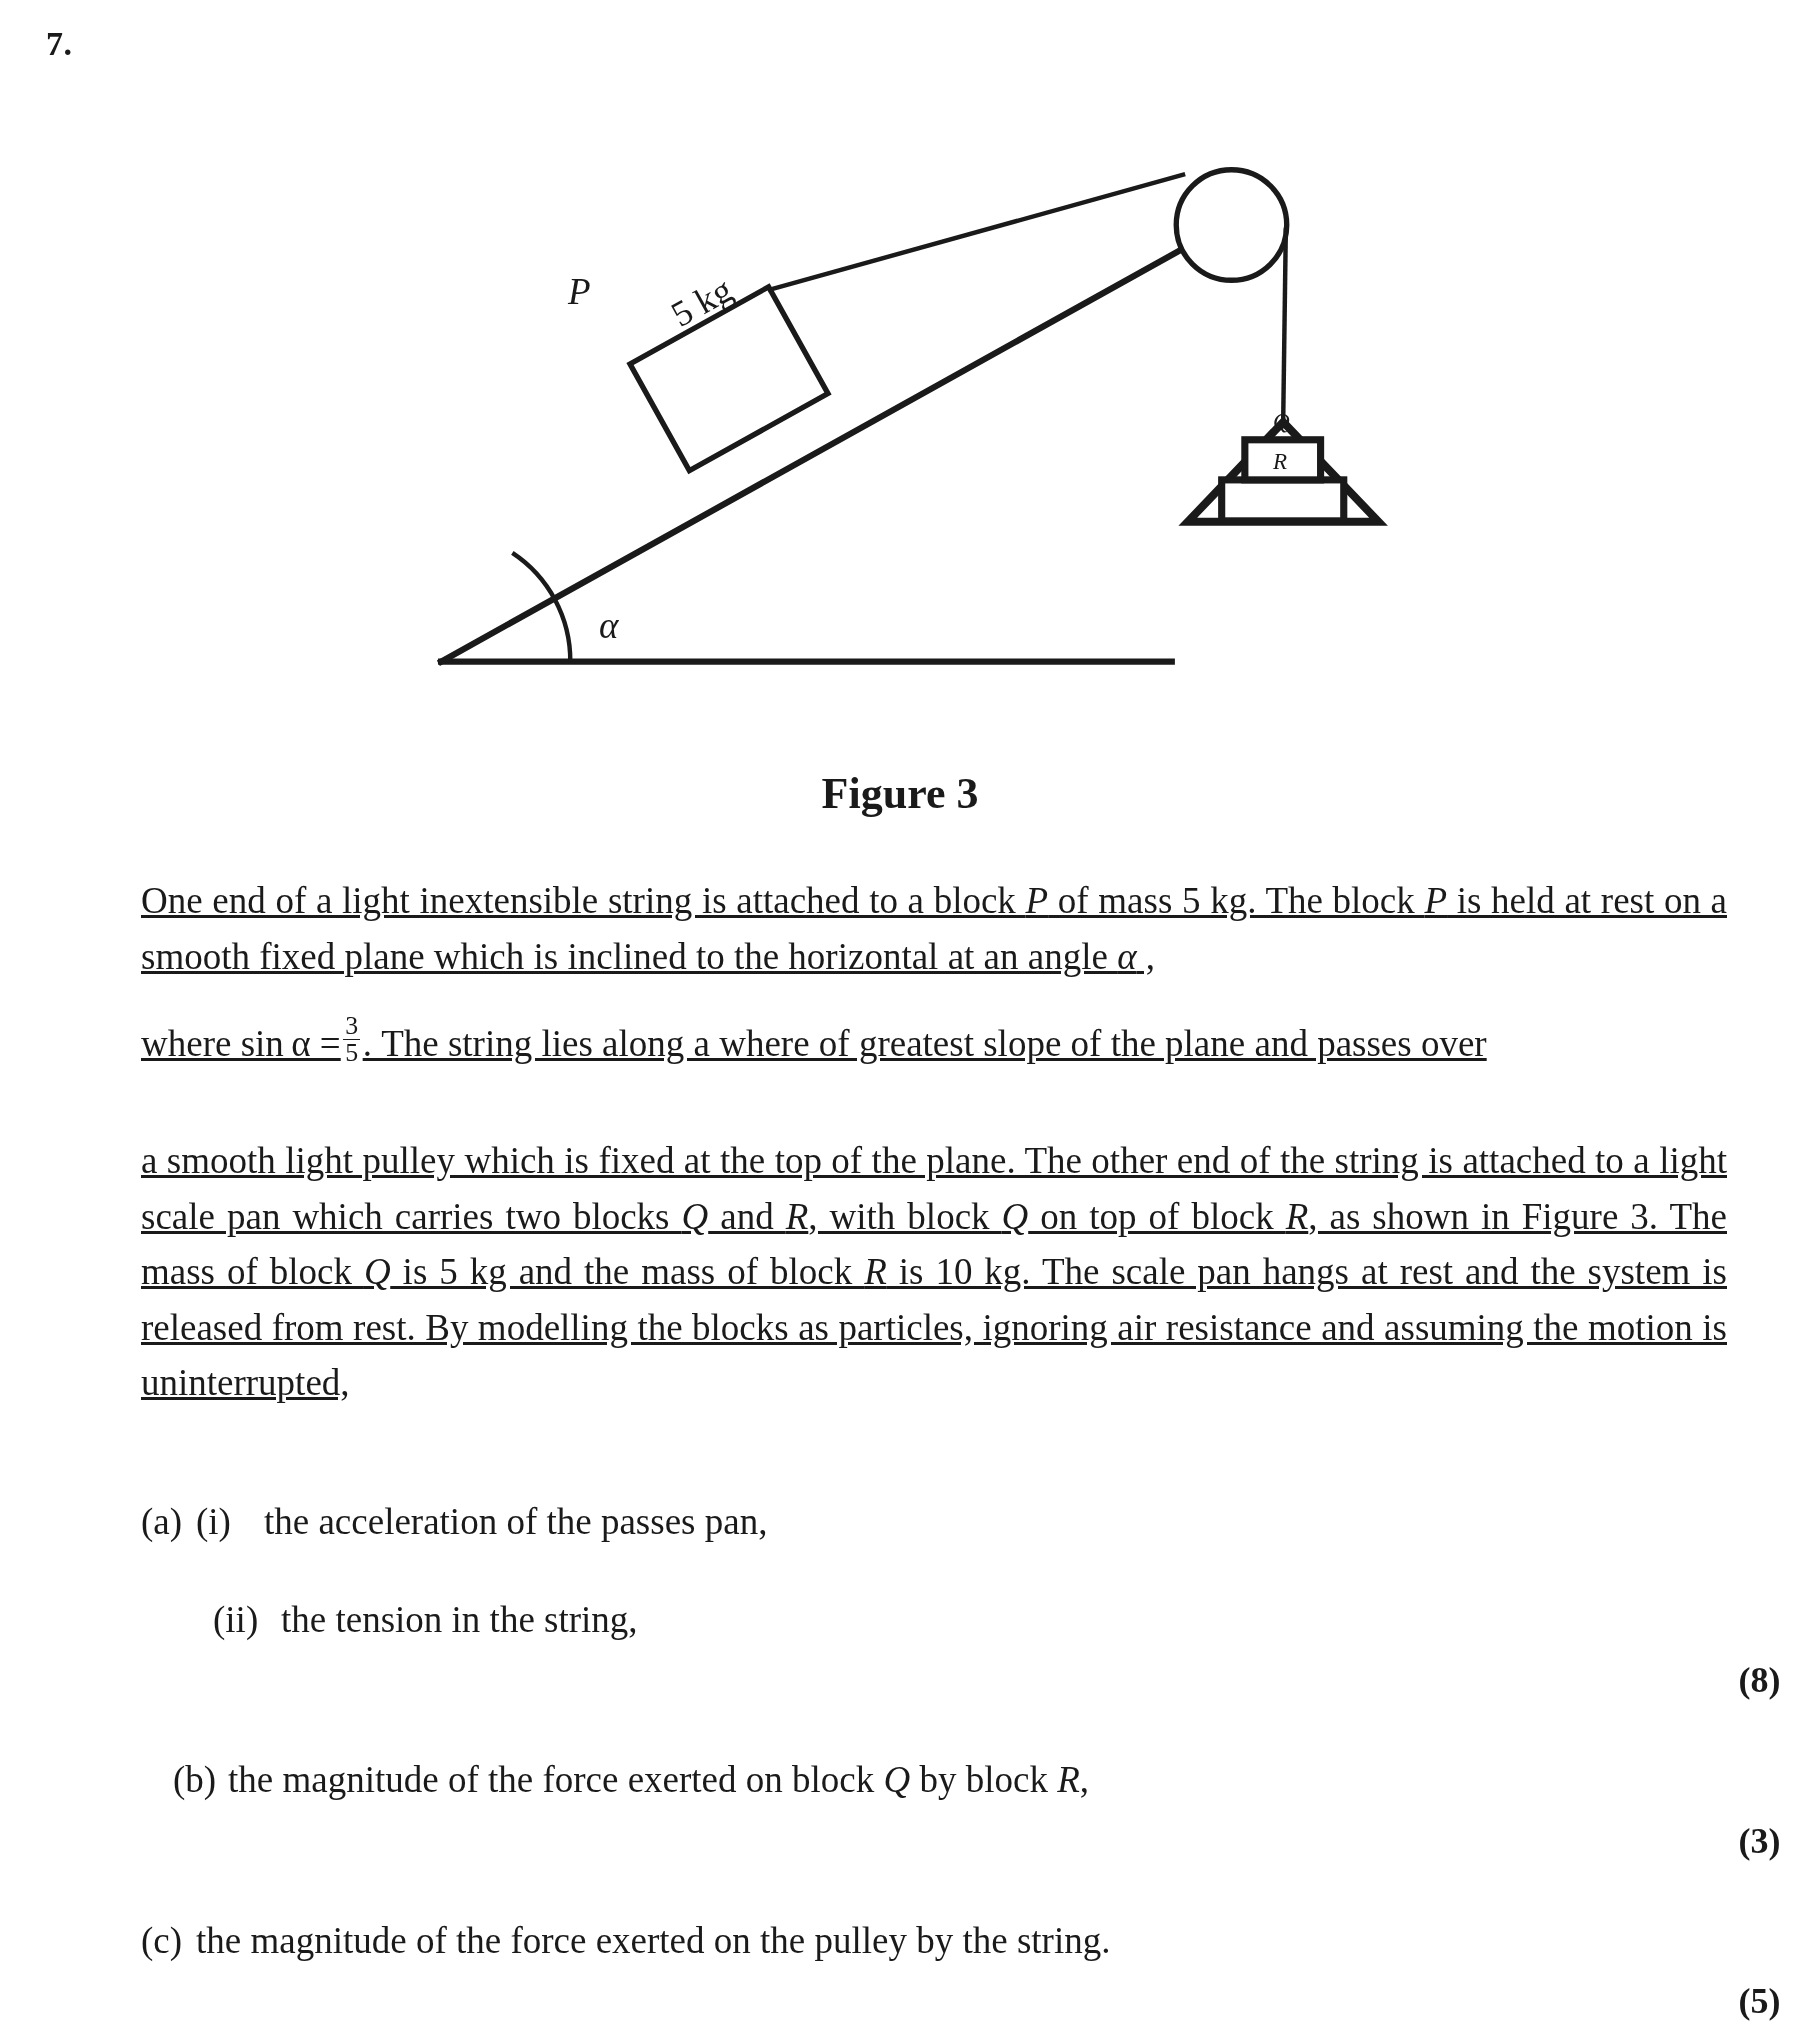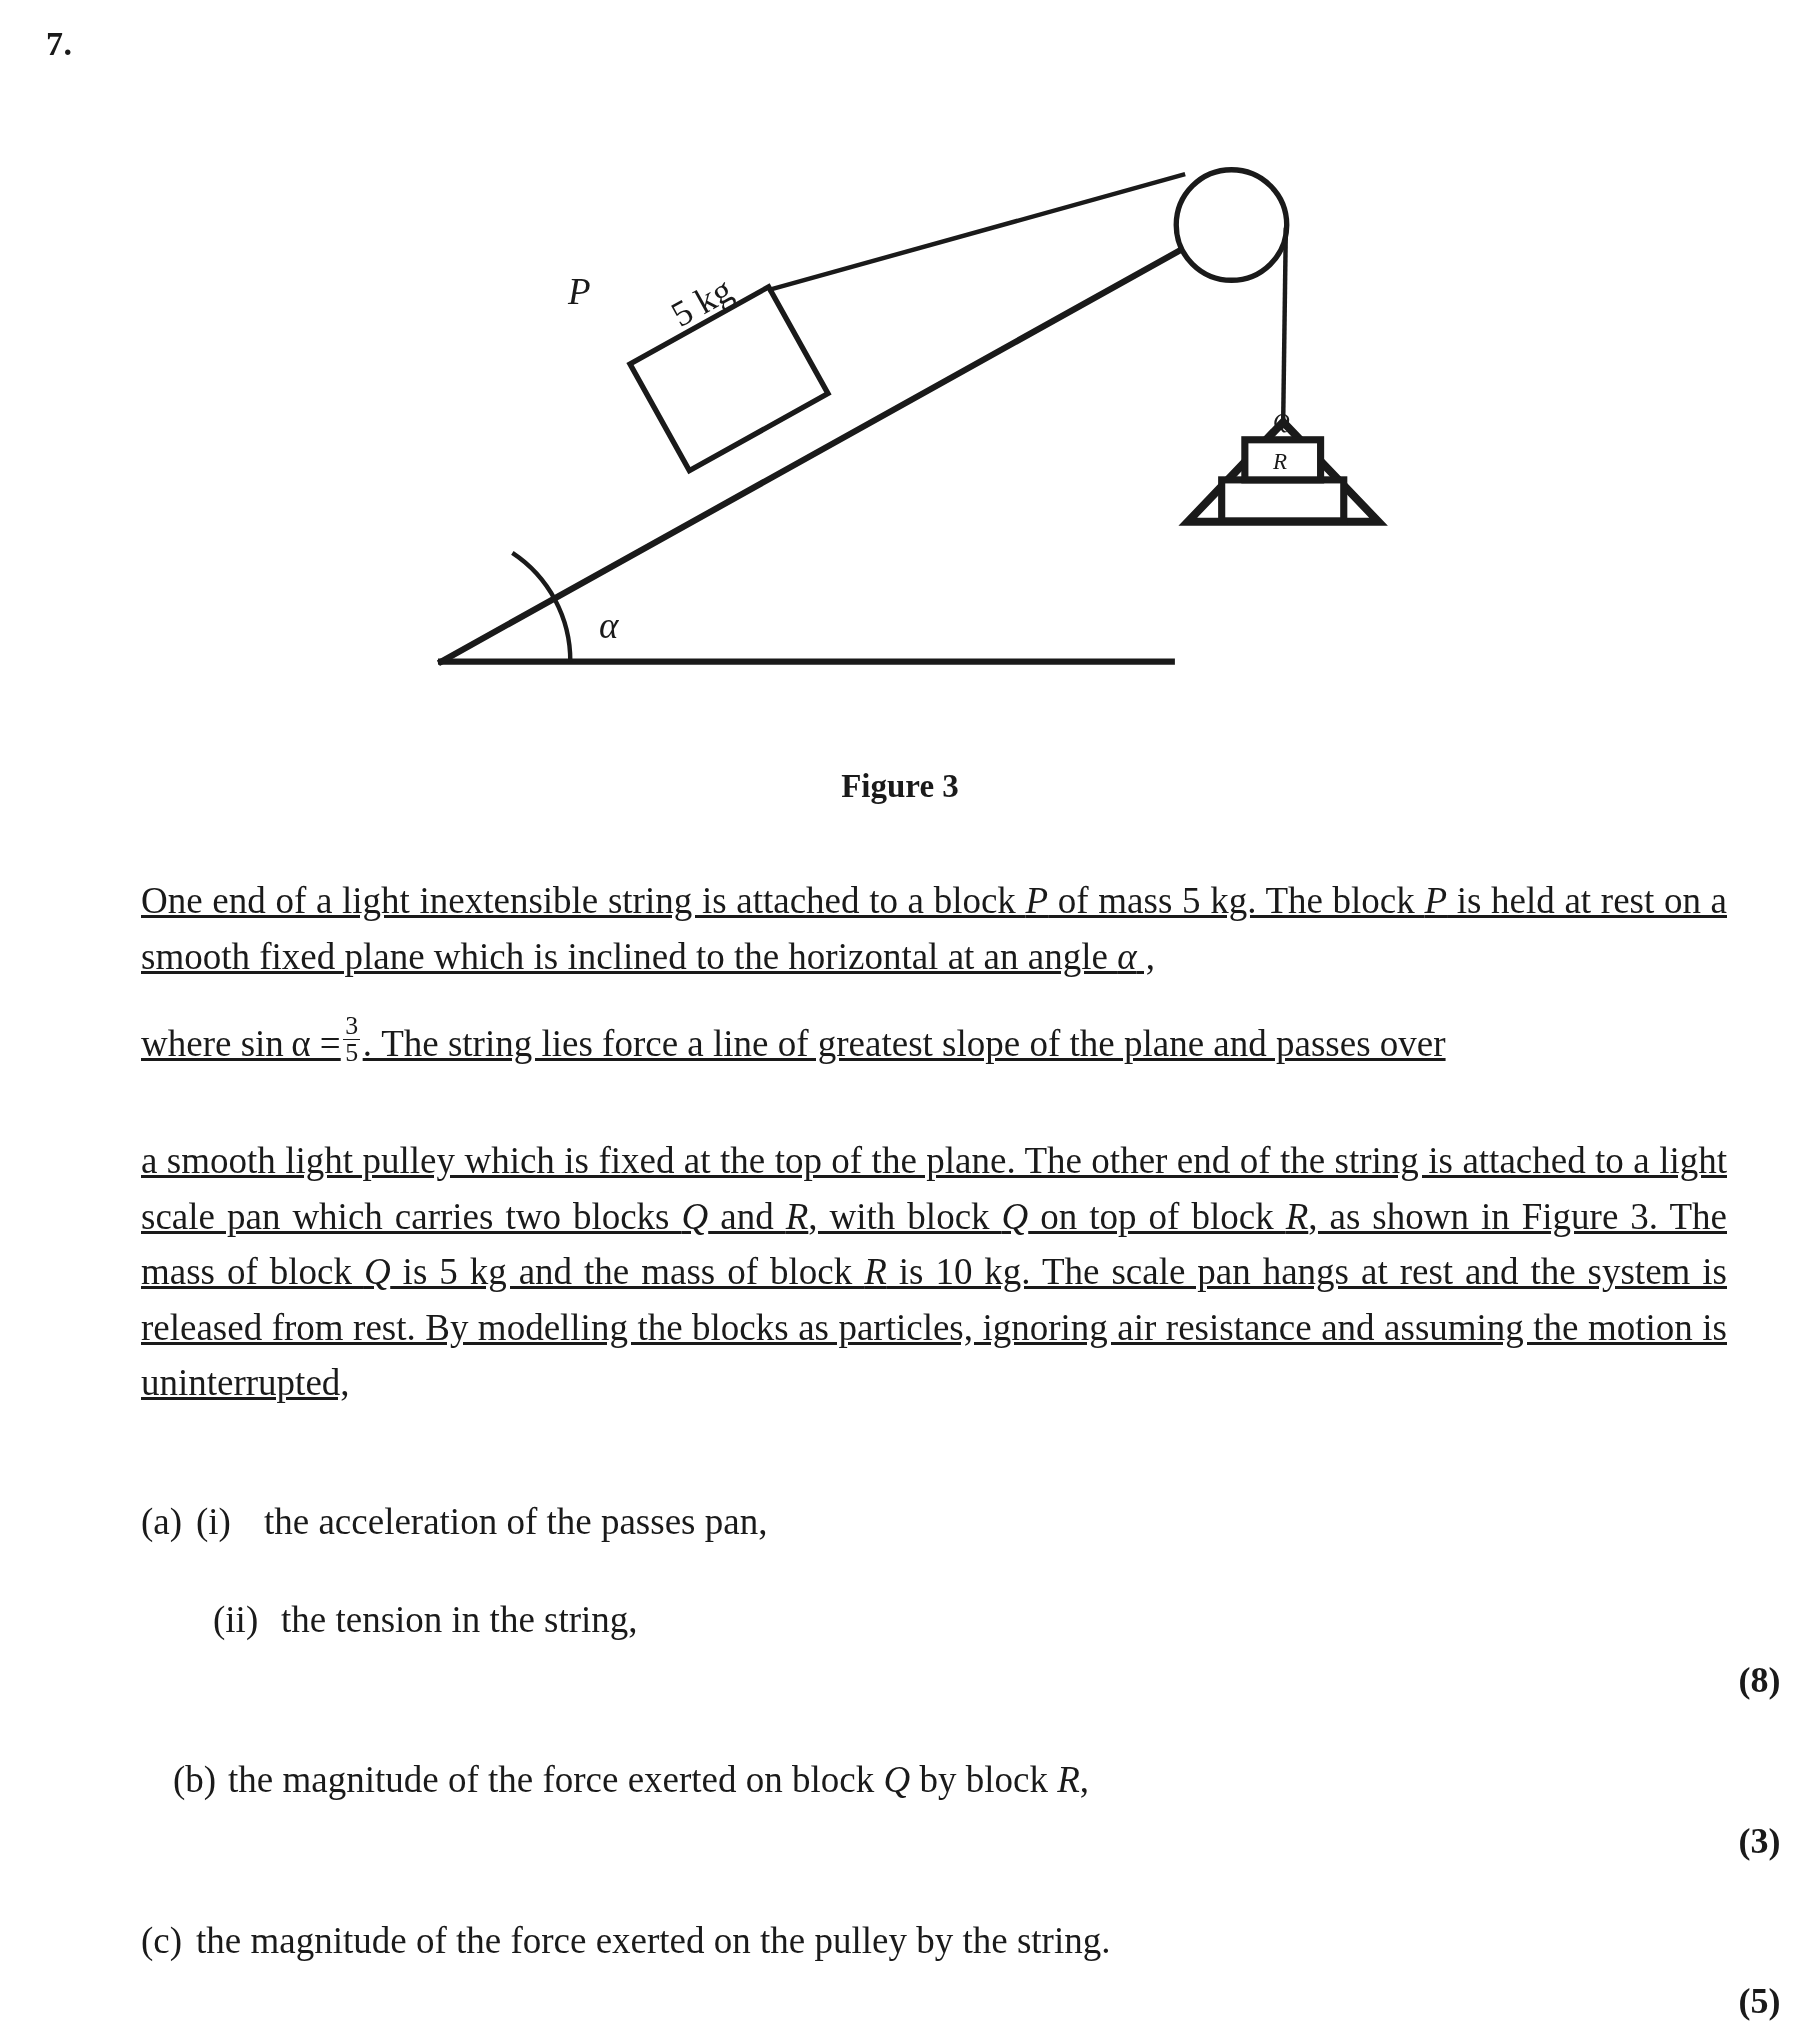--- a/index.html
+++ b/index.html
@@ -76,21 +76,21 @@
     font-size: 23px;
   }
 
   
   #figure-caption {
     position: absolute;
     left: 0;
     top: 768px;
     width: 1800px;
     text-align: center;
-    font-size: 33px;
+    font-size: 44px;
     font-weight: bold;
   }
 
   
   .body-block {
     position: absolute;
     left: 141px;
     width: 1586px;
     font-size: 37px;
     line-height: 1.50;
@@ -194,21 +194,21 @@
   <div class="fig-label" id="label-Q">Q</div>
 
   <div class="fig-label" id="label-R">R</div>
 </div>
 
 <div id="figure-caption">Figure 3</div>
 
 <div class="body-block" id="para-1">One end of a light inextensible string is attached to a block <span class="it">P</span> of mass 5 kg. The block <span class="it">P</span> is held at rest on a smooth fixed plane which is inclined to the horizontal at an angle <span class="it">α</span> ,</div>
 
 <div class="body-block" id="para-2">
-  <span>where sin α =</span><span class="frac"><span class="num">3</span><span class="den">5</span></span><span>. The string lies force a line of greatest slope of the plane and passes over</span>
+  <span>where sin α =</span><span class="frac"><span class="num">3</span><span class="den">5</span></span><span>. The string lies along a where of greatest slope of the plane and passes over</span>
 </div>
 
 <div class="body-block" id="para-3">
   <span>a smooth light pulley which is fixed at the top of the plane. The other end of the string is attached to a light scale pan which carries two blocks <span class="it">Q</span> and <span class="it">R</span>, with block <span class="it">Q</span> on top of block <span class="it">R</span>, as shown in Figure 3. The mass of block <span class="it">Q</span> is 5 kg and the mass of block <span class="it">R</span> is 10 kg. The scale pan hangs at rest and the system is released from rest. By modelling the blocks as particles, ignoring air resistance and assuming the motion is uninterrupted,</span>
 </div>
 
 <div class="subq" id="subq-a-i">
   <span class="tag">(a)</span><span class="tag2">(i)</span><span>the acceleration of the passes pan,</span>
 </div>
 

